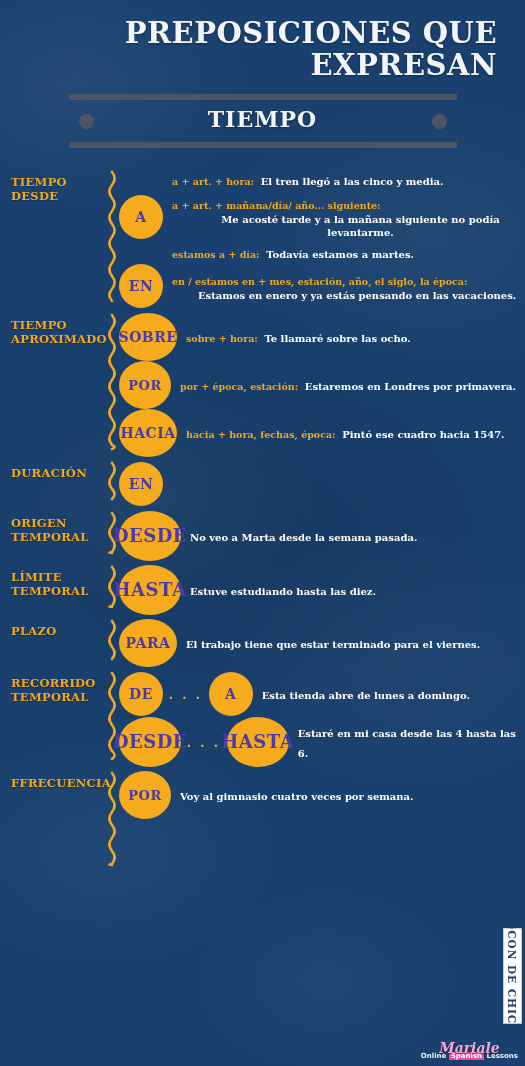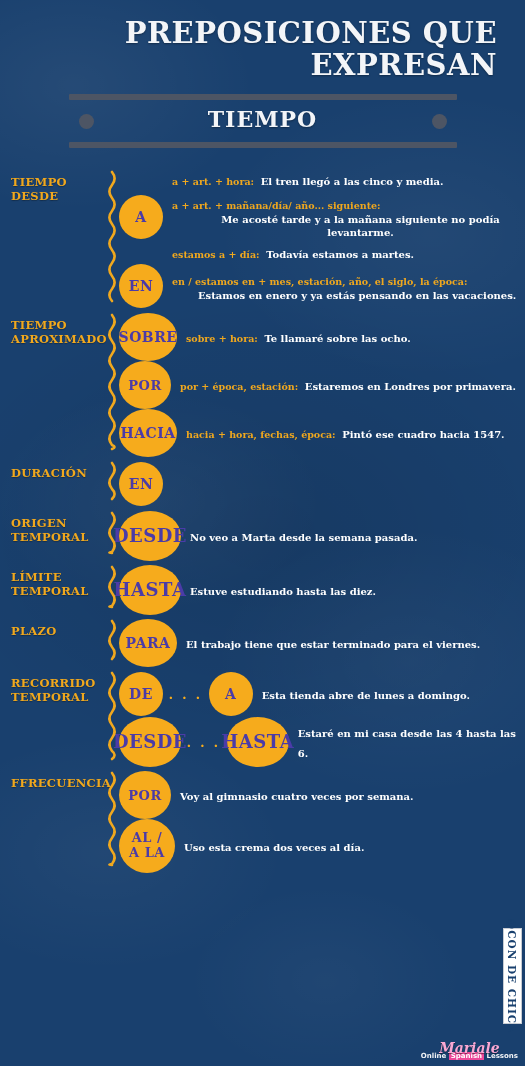--- a/index.html
+++ b/index.html
@@ -452,26 +452,20 @@
           <path d="M 9 2 Q 14.2 8.5 9 15 Q 3.8 21.5 9 28 Q 14.2 34.5 9 41 Q 3.8 47.5 9 54 Q 14.2 60.5 9 67 Q 3.8 73.5 9 80 Q 14.2 86.5 9 93 Q 3.8 93.5 9 94" fill="none" stroke="#f0a81e" stroke-width="2.6" stroke-linecap="round"></path>
         </svg>
       </div>
       <div class="rows">
         <div class="row">
           <div class="bubble sz-md">POR</div>
           <div class="texts">
             <div class="line"><span class="example">Voy al gimnasio cuatro veces por semana.</span></div>
           </div>
         </div>
-        <div class="row">
-          <div class="bubble sz-two">AL /<br>A LA</div>
-          <div class="texts">
-            <div class="line"><span class="example">Uso esta crema dos veces al día.</span></div>
-          </div>
-        </div>
       </div>
     </div>
   </div>
 
 <div class="side-badge">
   <span class="side-badge-text">@CON DE CHICA</span>
 </div>
 
 <div class="logo">
   <div class="logo-brand">Mariale</div>

